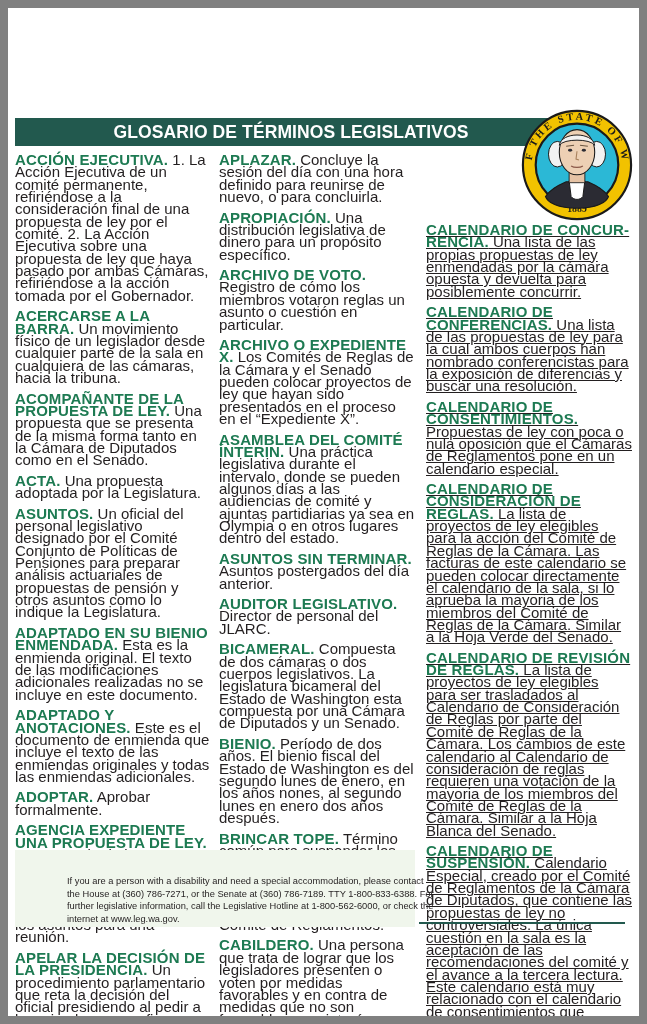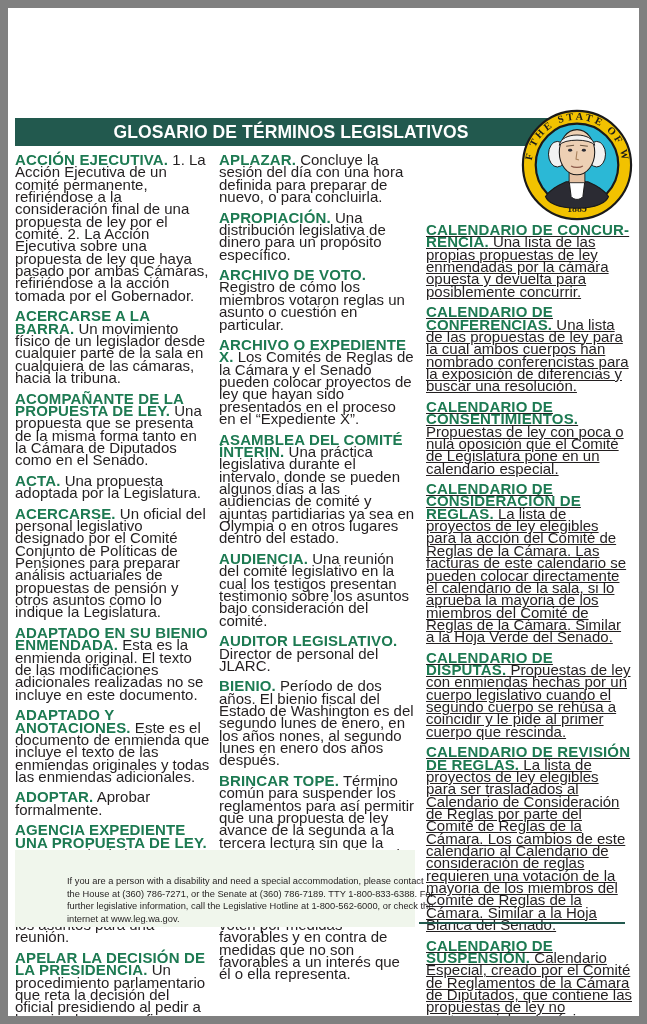--- a/index.html
+++ b/index.html
@@ -175,49 +175,49 @@
     </svg>
   </div>
 
   <div class="columns">
 
     <div class="col col-1">
       <p class="entry"><span class="term">ACCIÓN EJECUTIVA.</span><span> 1. La Acción Ejecutiva de un comité permanente, refiriéndose a la consideración final de una propuesta de ley por el comité. 2. La Acción Ejecutiva sobre una propuesta de ley que haya pasado por ambas Cámaras, refiriéndose a la acción tomada por el Gobernador.</span></p>
       <p class="entry"><span class="term">ACERCARSE A LA BARRA.</span><span>  Un movimiento físico de un legislador desde cualquier parte de la sala en cualquiera de las cámaras, hacia la tribuna.</span></p>
       <p class="entry"><span class="term">ACOMPAÑANTE DE LA PROPUESTA DE LEY.</span><span> Una propuesta que se presenta de la misma forma tanto en la Cámara de Diputados como en el Senado.</span></p>
       <p class="entry"><span class="term">ACTA.</span><span> Una propuesta adoptada por la Legislatura.</span></p>
-      <p class="entry"><span class="term">ACERCARSE.</span><span> Un oficial del personal legislativo designado por el Comité Conjunto de Políticas de Pensiones para preparar análisis actuariales de propuestas de pensión y otros asuntos como lo indique la Legislatura.</span></p>
+      <p class="entry"><span class="term">ASUNTOS.</span><span> Un oficial del personal legislativo designado por el Comité Conjunto de Políticas de Pensiones para preparar análisis actuariales de propuestas de pensión y otros asuntos como lo indique la Legislatura.</span></p>
       <p class="entry"><span class="term">ADAPTADO EN SU BIENIO ENMENDADA.</span><span> Esta es la enmienda original. El texto de las modificaciones adicionales realizadas no se incluye en este documento.</span></p>
       <p class="entry"><span class="term">ADAPTADO Y ANOTACIONES.</span><span> Este es el documento de enmienda que incluye el texto de las enmiendas originales y todas las enmiendas adicionales.</span></p>
       <p class="entry"><span class="term">ADOPTAR.</span><span> Aprobar formalmente.</span></p>
       <p class="entry"><span class="term">AGENCIA EXPEDIENTE UNA PROPUESTA DE LEY.</span><span> Una agencia de la rama ejecutiva del gobierno que presenta una solicitud de legislación.</span></p>
       <p class="entry"><span class="term">STATE.</span><span> El orden sugerido de los asuntos para una reunión.</span></p>
       <p class="entry"><span class="term">APELAR LA DECISIÓN DE LA PRESIDENCIA.</span><span> Un procedimiento parlamentario que reta la decisión del oficial presidiendo al pedir a los miembros que afirmen o refuten la decisión.</span></p>
       <p class="entry"><span class="term">APLAZAR INDEFINIDAMENTE.</span><span> El posponer sin fijar un tiempo definido para su consideración.</span></p>
     </div>
 
     <div class="col col-2">
-      <p class="entry"><span class="term">APLAZAR.</span><span> Concluye la sesión del día con una hora definida para preparar de nuevo, o para concluirla.</span></p>
+      <p class="entry"><span class="term">APLAZAR.</span><span> Concluye la sesión del día con una hora definido para reunirse de nuevo, o para concluirla.</span></p>
       <p class="entry"><span class="term">APROPIACIÓN.</span><span> Una distribución legislativa de dinero para un propósito específico.</span></p>
       <p class="entry"><span class="term">ARCHIVO DE VOTO.</span><span> Registro de cómo los miembros votaron reglas un asunto o cuestión en particular.</span></p>
       <p class="entry"><span class="term">ARCHIVO O EXPEDIENTE X.</span><span> Los Comités de Reglas de la Cámara y el Senado pueden colocar proyectos de ley que hayan sido presentados en el proceso en el “Expediente X”.</span></p>
       <p class="entry"><span class="term">ASAMBLEA DEL COMITÉ ÍNTERIN.</span><span> Una práctica legislativa durante el intervalo, donde se pueden algunos días a las audiencias de comité y ajuntas partidiarias ya sea en Olympia o en otros lugares dentro del estado.</span></p>
-      <p class="entry"><span class="term">AUDIENCIA.</span><span> Una reunión del comité legislativo en la cual los testigos presentan testimonio sobre los asuntos bajo consideración del comité.</span></p>
+      <p class="entry"><span class="term">ASUNTOS SIN TERMINAR.</span><span> Asuntos postergados del día anterior.</span></p>
       <p class="entry"><span class="term">AUDITOR LEGISLATIVO.</span><span> Director de personal del JLARC.</span></p>
+      <p class="entry"><span class="term">BICAMERAL.</span><span> Compuesta de dos cámaras o dos cuerpos legislativos. La legislatura bicameral del Estado de Washington esta compuesta por una Cámara de Diputados y un Senado.</span></p>
       <p class="entry"><span class="term">BIENIO.</span><span> Período de dos años. El bienio fiscal del Estado de Washington es del segundo lunes de enero, en los años nones, al segundo lunes en enero dos años después.</span></p>
       <p class="entry"><span class="term">BRINCAR TOPE.</span><span> Término común para suspender los reglamentos para así permitir que una propuesta de ley avance de la segunda a la tercera lectura sin que la propuesta de ley revierta al Comité de Reglamentos.</span></p>
       <p class="entry"><span class="term">CABILDERO.</span><span> Una persona que trata de lograr que los legisladores presenten o voten por medidas favorables y en contra de medidas que no son favorables a un interés que él o ella representa.</span></p>
     </div>
 
     <div class="col col-3">
       <p class="entry wrap-seal"><span class="seal-spacer"></span><span class="term">CALENDARIO DE CONCUR-RENCIA.</span><span> Una lista de las propias propuestas de ley enmendadas por la cámara opuesta y devuelta para posiblemente concurrir.</span></p>
       <p class="entry"><span class="term">CALENDARIO DE CONFERENCIAS.</span><span> Una lista de las propuestas de ley para la cual ambos cuerpos han nombrado conferencistas para la exposición de diferencias y buscar una resolución.</span></p>
-      <p class="entry"><span class="term">CALENDARIO DE CONSENTIMIENTOS.</span><span> Propuestas de ley con poca o nula oposición que el Comité de Legislatura pone en un calendario especial.</span></p>
+      <p class="entry"><span class="term">CALENDARIO DE CONSENTIMIENTOS.</span><span> Propuestas de ley con poca o nula oposición que el Cámaras de Reglamentos pone en un calendario especial.</span></p>
       <p class="entry"><span class="term">CALENDARIO DE CONSIDERACIÓN DE REGLAS.</span><span> La lista de proyectos de ley elegibles para la acción del Comité de Reglas de la Cámara. Las facturas de este calendario se pueden colocar directamente el calendario de la sala, si lo aprueba la mayoria de los miembros del Comité de Reglas de la Cámara. Similar a la Hoja Verde del Senado.</span></p>
-      <p class="entry"><span class="term">CALENDARIO DE DISPUTAS.</span><span> Propuestas de ley con enmiendas hechas por un cuerpo legislativo cuando el segundo cuerpo se rehúsa a coincidir y le pide al primer cuerpo que rescinda.</span></p>
       <p class="entry"><span class="term">CALENDARIO DE REVISIÓN DE REGLAS.</span><span> La lista de proyectos de ley elegibles para ser trasladados al Calendario de Consideración de Reglas por parte del Comité de Reglas de la Cámara. Los cambios de este calendario al Calendario de consideración de reglas requieren una votación de la mayoria de los miembros del Comité de Reglas de la Cámara. Similar a la Hoja Blanca del Senado.</span></p>
       <p class="entry"><span class="term">CALENDARIO DE SUSPENSIÓN.</span><span> Calendario Especial, creado por el Comité de Reglamentos de la Cámara de Diputados, que contiene las propuestas de ley no controversiales. La única cuestión en la sala es la aceptación de las recomendaciones del comité y el avance a la tercera lectura. Este calendario está muy relacionado con el calendario de consentimientos que ocasionalmente usa el Senado.</span></p>
     </div>
 
   </div>
 
   <div class="col3-rule"></div>
 
   <div class="note-box">
     <div class="note-text">If you are a person with a disability and need a special accommodation, please contact the House at (360) 786-7271, or the Senate at (360) 786-7189. TTY 1-800-833-6388. For further legislative information, call the Legislative Hotline at 1-800-562-6000, or check the internet at www.leg.wa.gov.</div>

